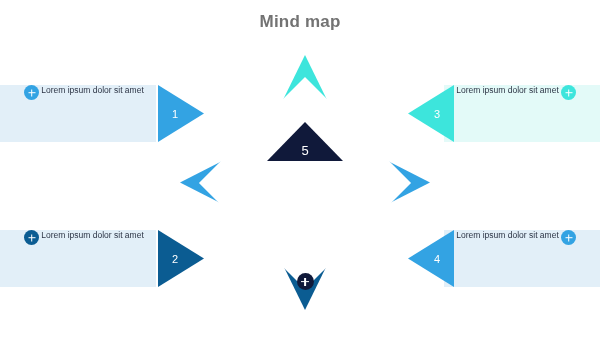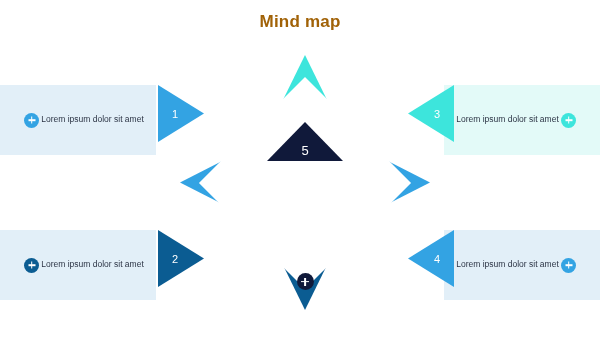--- a/index.html
+++ b/index.html
@@ -31,23 +31,22 @@
     text-align: center;
     font-size: 17px;
     font-weight: bold;
     color: #16204a;
     letter-spacing: 0.2px;
   }
 
   
   .callout {
     position: absolute;
-    height: 70px;
-    display: flex;
-    align-items: center;
+    height: 57px;
+    display: flex;
     box-sizing: border-box;
   }
   .callout.left  { left: 0;   width: 156px; padding: 0 10px 0 24px; }
   .callout.right { right: 0;  width: 156px; padding: 0 24px 0 10px; }
 
   .callout-text {
     flex: 1;
     text-align: center;
     font-size: 8.5px;
     line-height: 11.5px;
@@ -192,21 +191,21 @@
   #center-plus::after {
     width: 1.8px; height: 8px;
     transform: translate(-50%, -50%);
   }
 </style>
 </head>
 <body style="background: rgb(255, 255, 255);">
 
 <div id="canvas">
 
-  <div id="title" style="color: #a16207;">Mind map</div>
+  <div id="title" style="color: #737373;">Mind map</div>
 
   <div class="callout left" style="top: 85px; background: rgb(226, 239, 248);">
     <span class="plus-circle" style="background: rgb(51, 163, 227);"></span>
     <span class="callout-text" style="color: rgb(44, 52, 69);">Lorem ipsum dolor sit amet</span>
   </div>
   <div class="arrow pt-right" style="left: 158px; top: 85px; background: rgb(51, 163, 227);">
     <span>1</span>
   </div>
 
   <div class="callout left" style="top: 230px; background: rgb(226, 239, 248);">

